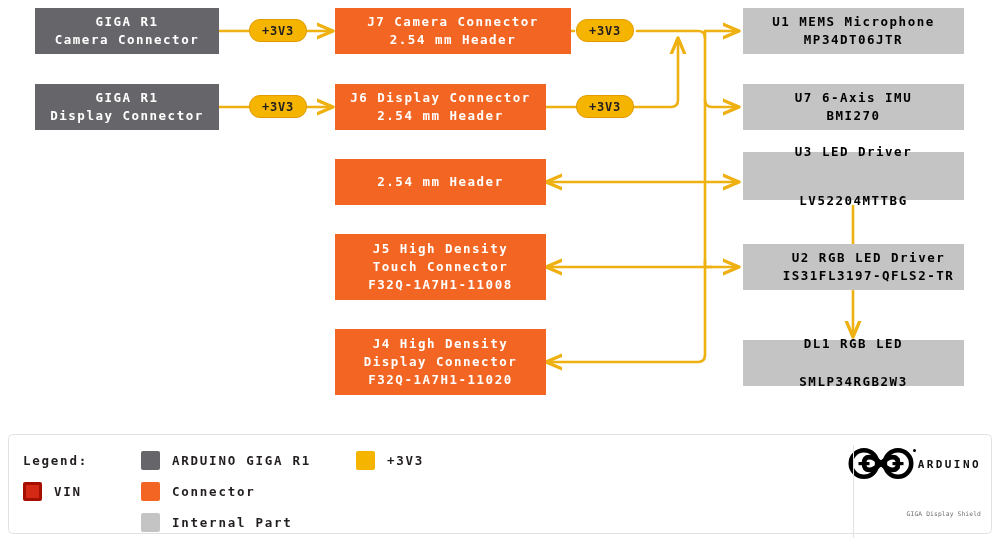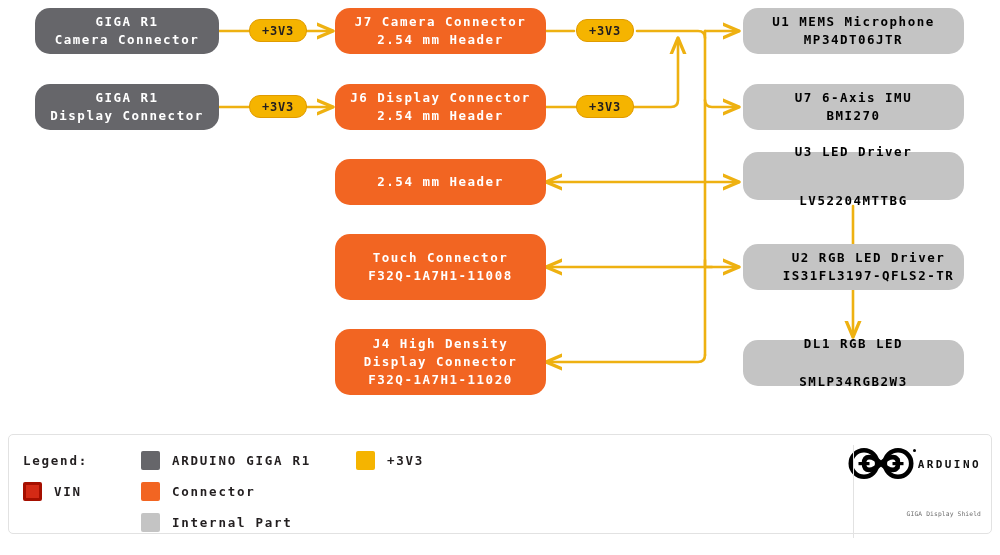--- a/index.html
+++ b/index.html
@@ -7,21 +7,21 @@
     width:1000px;height:555px;
     background:#ffffff;
     font-family:"DejaVu Sans Mono","Liberation Mono",monospace;
     position:relative;overflow:hidden;
   }
   #stage{position:absolute;left:0;top:0;width:1000px;height:555px;}
 
   
   .node{
     position:absolute;
-    border-radius:15px;
+    border-radius:0;
     display:flex;flex-direction:column;
     align-items:center;justify-content:center;
     text-align:center;
     letter-spacing:.12em;
     font-weight:700;
     box-sizing:border-box;
     z-index:3;
   }
   .node .ln{line-height:1.42;white-space:pre;}
 
@@ -162,35 +162,36 @@
   <div class="pill" style="left:249px;top:95px;width:58px;height:23px;">
     <span>+3V3</span>
   </div>
   <div class="pill" style="left:576px;top:19px;width:58px;height:23px;">
     <span>+3V3</span>
   </div>
   <div class="pill" style="left:576px;top:95px;width:58px;height:23px;">
     <span>+3V3</span>
   </div>
 
-  <div class="node conn" style="left:335px;top:8px;width:211px;height:46px;">
+  <div class="node conn" style="left:335px;top:8px;width:236px;height:46px;">
     <div class="ln">J7 Camera Connector</div>
     <div class="ln">2.54 mm Header</div>
   </div>
 
   <div class="node conn" style="left:335px;top:84px;width:211px;height:46px;">
     <div class="ln">J6 Display Connector</div>
     <div class="ln">2.54 mm Header</div>
   </div>
 
   <div class="node conn" style="left:335px;top:159px;width:211px;height:46px;">
     <div class="ln">2.54 mm Header</div>
   </div>
 
   <div class="node conn" style="left:335px;top:234px;width:211px;height:66px;">
+    <div class="ln">J5 High Density</div>
     <div class="ln">Touch Connector</div>
     <div class="ln">F32Q-1A7H1-11008</div>
   </div>
 
   <div class="node conn" style="left:335px;top:329px;width:211px;height:66px;">
     <div class="ln">J4 High Density</div>
     <div class="ln">Display Connector</div>
     <div class="ln">F32Q-1A7H1-11020</div>
   </div>
 

